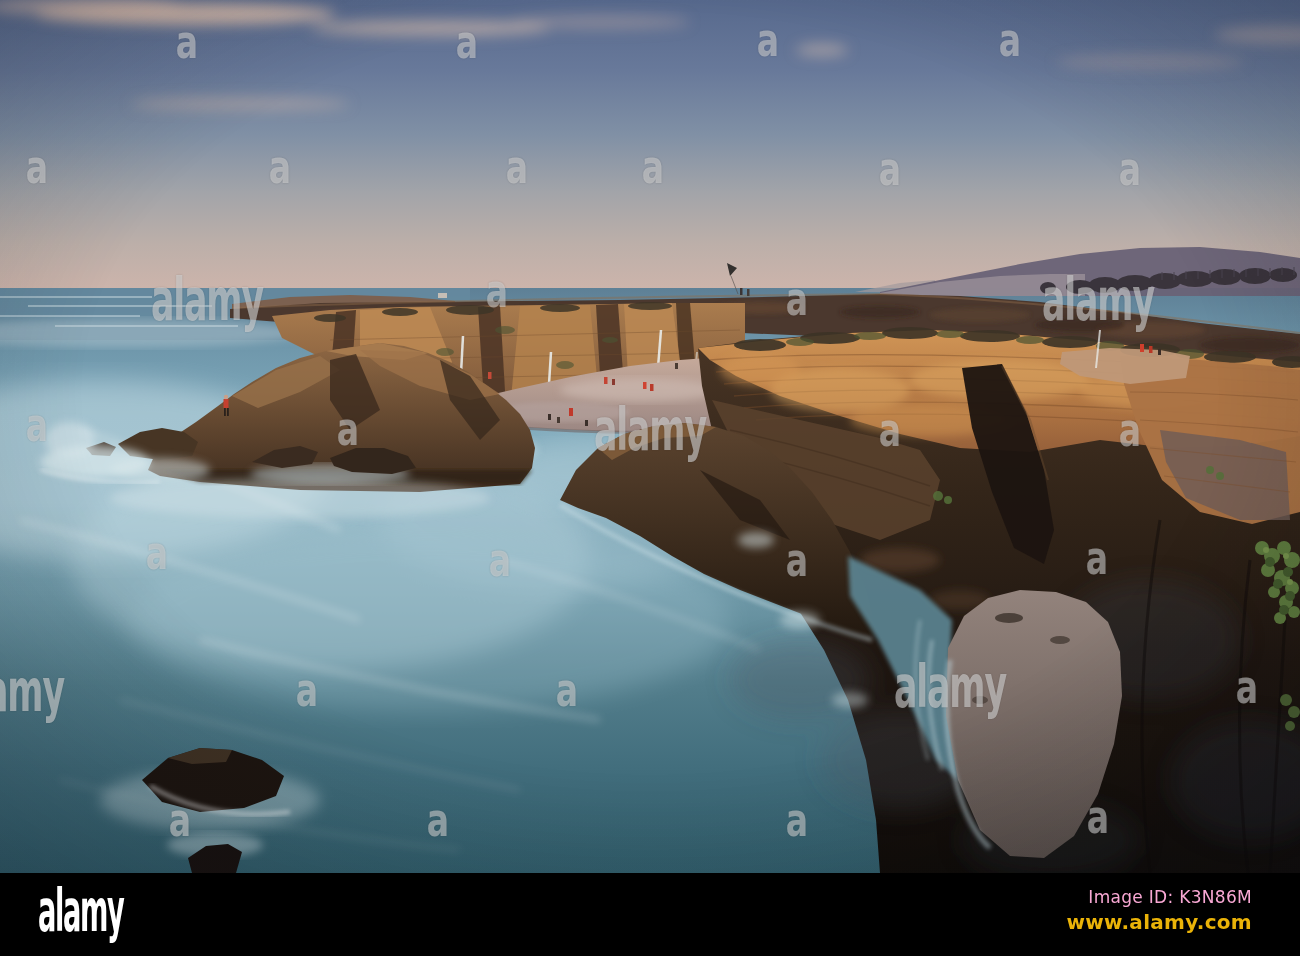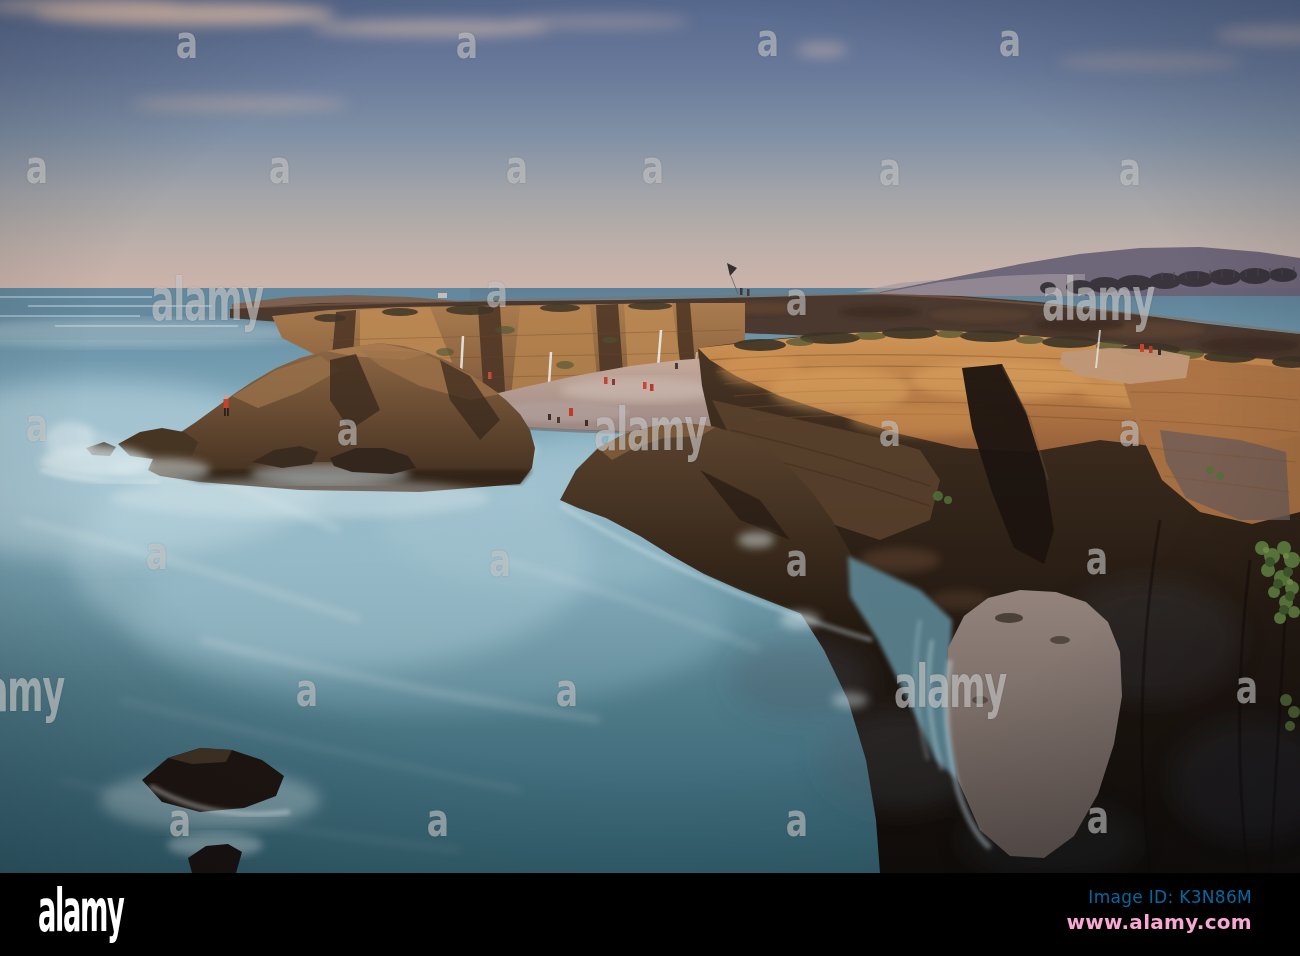--- a/index.html
+++ b/index.html
@@ -12,22 +12,22 @@
              font:bold 46px "DejaVu Sans",sans-serif;
              text-shadow:0 0 2px rgba(40,40,40,.25);white-space:nowrap;}
   .wm-word{position:absolute;transform:translate(-50%,-50%) scaleX(.6);
            font:bold 58px "DejaVu Sans",sans-serif;letter-spacing:-2px;
            text-shadow:0 0 2px rgba(40,40,40,.25);white-space:nowrap;}
   .footer{position:absolute;left:0;top:873px;width:1300px;height:83px;background:#000;}
   .footer .logo{position:absolute;left:38px;top:4px;color:#fff;
                 font:bold 58px "DejaVu Sans",sans-serif;letter-spacing:-3px;
                 transform:scaleX(.47);transform-origin:left top;}
   .footer .meta{position:absolute;right:48px;top:14px;text-align:right;color:#fff;}
-  .footer .image-id{font:17px "DejaVu Sans",sans-serif;color:#0369a1;letter-spacing:.3px;}
-  .footer .site{font:bold 20px "DejaVu Sans",sans-serif;color:#f9a8d4;margin-top:3px;letter-spacing:.3px;}
+  .footer .image-id{font:17px "DejaVu Sans",sans-serif;color:#f9a8d4;letter-spacing:.3px;}
+  .footer .site{font:bold 20px "DejaVu Sans",sans-serif;color:#eab308;margin-top:3px;letter-spacing:.3px;}
 </style>
 </head>
 <body>
 
 <div class="stage">
   <div class="photo">
 
   <svg width="1300" height="873" viewBox="0 0 1300 873" preserveAspectRatio="none">
     <defs>
       <linearGradient id="skyGrad" x1="0" y1="0" x2="0" y2="1">

